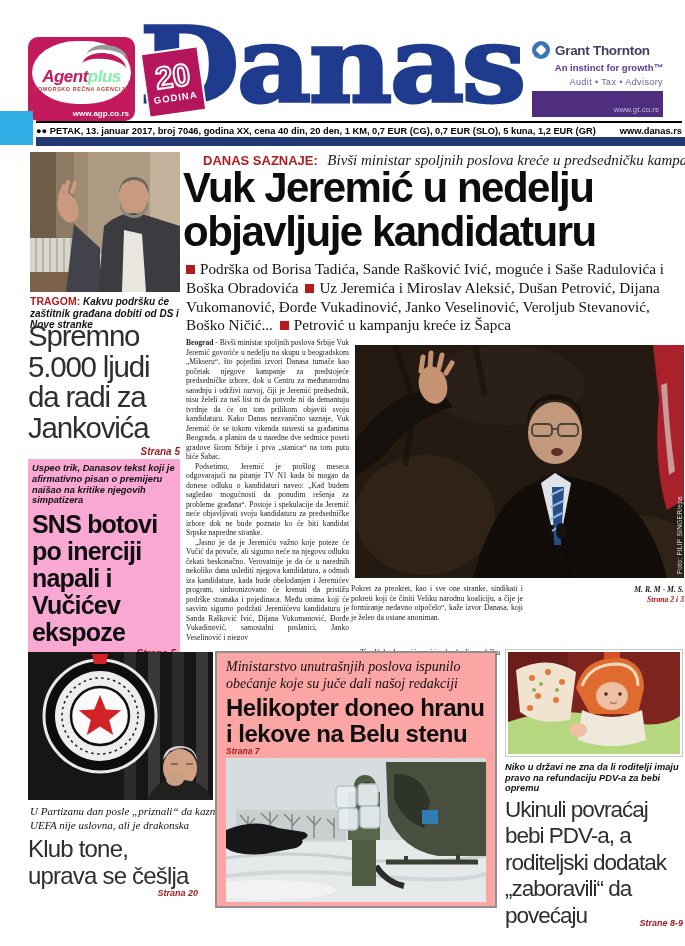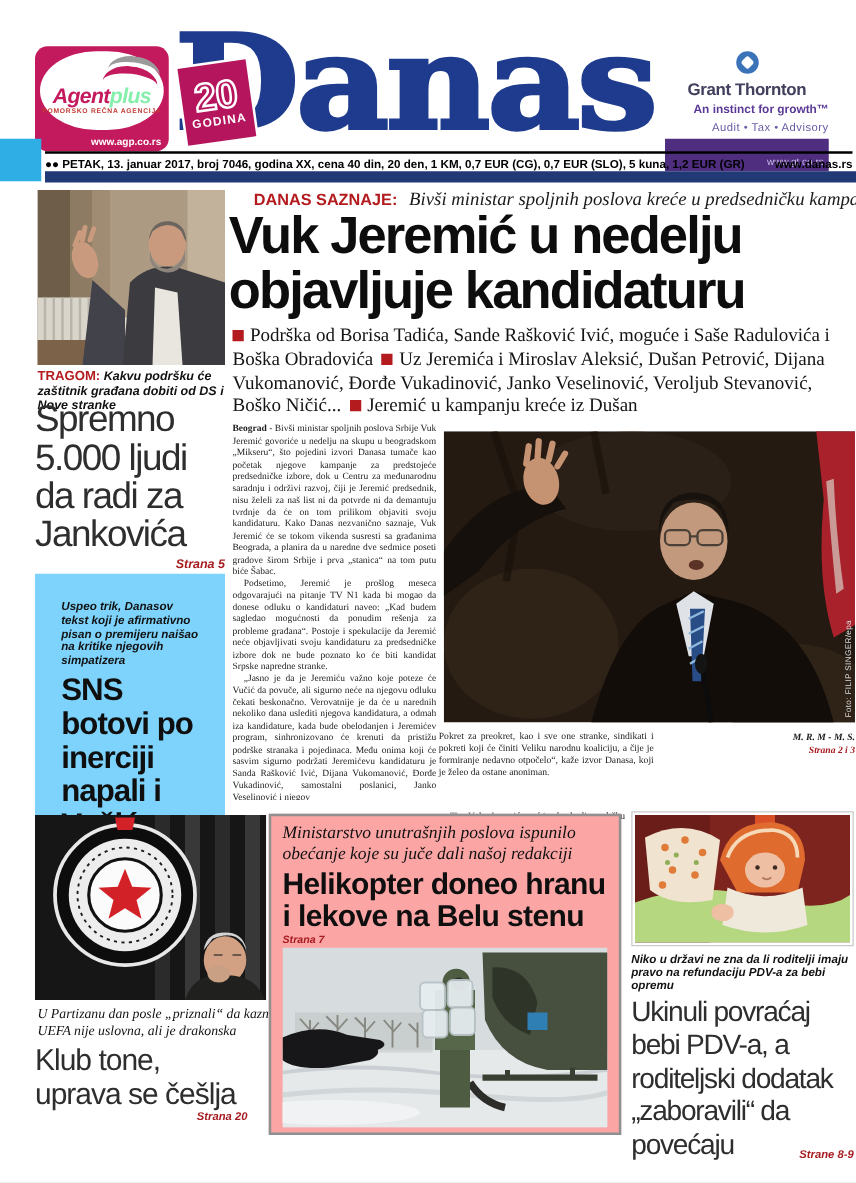--- a/index.html
+++ b/index.html
@@ -20,21 +20,21 @@
 
   .anniv{left:146px;top:51px;width:55px;height:62px;background:#b5155c;transform:rotate(-8deg);z-index:5;
          display:flex;flex-direction:column;align-items:center;justify-content:center;box-shadow:0 0 0 2px #fff;}
   .anniv-num{font-size:31px;font-weight:bold;color:transparent;-webkit-text-stroke:2px #fff;line-height:30px;}
   .anniv-lbl{font-size:9.5px;font-weight:bold;color:#fff;letter-spacing:1px;}
 
   .danas{left:140px;top:14px;font-family:"DejaVu Serif",serif;font-weight:bold;font-size:104px;line-height:104px;
          color:#1e3b8e;-webkit-text-stroke:3px #1e3b8e;letter-spacing:-2px;transform:scaleX(1.1);transform-origin:left top;z-index:2;}
 
   .gt{left:532px;top:41px;width:131px;font-size:0;}
-  .gt-row{display:flex;align-items:center;gap:5px;flex-direction:column;}
+  .gt-row{display:flex;align-items:center;gap:5px;}
   .gt-circle{width:18px;height:18px;border-radius:50%;background:#3b73b9;position:relative;flex:0 0 auto;}
   .gt-circle::after{content:"";position:absolute;left:5px;top:5px;width:8px;height:8px;background:#fff;border-radius:2px;transform:rotate(45deg);}
   .gt-brand{font-size:13.5px;font-weight:bold;color:#40405e;letter-spacing:-0.3px;}
   .gt-tag{margin-top:3px;font-size:9.5px;font-weight:bold;color:#5a3a96;text-align:right;}
   .gt-serv{margin-top:4px;font-size:9px;color:#6b5ba6;text-align:right;letter-spacing:0.4px;}
   .gt-bar{margin-top:4px;height:26px;background:#4f2d7f;position:relative;}
   .gt-url{position:absolute;right:4px;bottom:3px;font-size:8px;color:#c9b7e6;}
 
   .cyan-sq{left:0;top:111px;width:33px;height:34px;background:#2eaee4;}
   .dateline{left:36px;top:121px;width:646px;border-top:2.5px solid #000;padding-top:3px;
@@ -51,21 +51,21 @@
 
   
   .ph{display:block;}
   .photo-jankovic{left:30px;top:152px;width:150px;height:140px;}
   .tragom{left:30px;top:296px;width:150px;font-size:10px;line-height:11.5px;font-style:italic;font-weight:bold;color:#111;}
   .tragom-label{color:#b31b1e;font-style:normal;font-size:10.5px;}
   .light-head{font-weight:400;color:#2e2e2e;}
   .tragom-head{left:28px;top:321px;width:156px;font-size:29.5px;line-height:30.5px;letter-spacing:-1.2px;}
   .pageref{font-style:italic;font-weight:bold;color:#a61b20;}
   .tragom-page{left:30px;top:446px;width:150px;text-align:right;font-size:10px;}
-  .sns{left:28px;top:459px;width:152px;height:194px;background:#7dd3fc;padding:21px;box-sizing:border-box;}
+  .sns{left:28px;top:459px;width:152px;height:194px;background:#f9a8d4;padding:4px;box-sizing:border-box;}
   .sns-kicker{font-size:9.3px;line-height:10.8px;font-style:italic;font-weight:bold;color:#111;}
   .sns-head{margin-top:5px;font-size:25px;line-height:27px;font-weight:bold;letter-spacing:-0.8px;color:#0f0f0f;}
   .sns-page{margin-top:2px;text-align:right;font-size:10px;}
 
   
   .body-col{left:186px;top:338px;width:163px;height:302px;overflow:hidden;
             font-family:"Liberation Serif",serif;font-size:7.6px;line-height:9.5px;text-align:justify;color:#1a1a1a;}
   .body-col p{margin:0;}
   .body-col p + p{text-indent:9px;}
   .loc{font-weight:bold;}
@@ -144,21 +144,21 @@
     <span class="kicker-label">DANAS SAZNAJE:</span>
     <span class="kicker-text">Bivši ministar spoljnih poslova kreće u predsedničku kampanju</span>
   </div>
   <div class="abs lead-headline">
     <div>Vuk Jeremić u nedelju</div>
     <div>objavljuje kandidaturu</div>
   </div>
   <div class="abs lead-bullets">
     <span class="sq" style="margin-left:0"></span><span>Podrška od Borisa Tadića, Sande Rašković Ivić, moguće i Saše Radulovića i Boška Obradovića</span>
     <span class="sq"></span><span>Uz Jeremića i Miroslav Aleksić, Dušan Petrović, Dijana Vukomanović, Đorđe Vukadinović, Janko Veselinović, Veroljub Stevanović, Boško Ničić...</span>
-    <span class="sq"></span><span>Jeremić u kampanju kreće iz Dušan</span>
+    <span class="sq"></span><span>Petrović u kampanju kreće iz Šapca</span>
   </div>
 
   <svg class="abs ph photo-jankovic" viewBox="0 0 150 140">
     <rect width="150" height="140" fill="#ad9a82"></rect>
     <rect width="26" height="140" fill="#6e5e49"></rect>
     <rect x="26" width="18" height="140" fill="#8d7b63"></rect>
     <rect x="44" width="14" height="140" fill="#a08c72"></rect>
     <rect x="120" width="30" height="140" fill="#c2b29b"></rect>
     <rect y="86" width="58" height="36" fill="#d9d5cb"></rect>
     <path d="M6 86V122M13 86V122M20 86V122M27 86V122M34 86V122M41 86V122M48 86V122M55 86V122" stroke="#b9b5aa" stroke-width="2"></path>

